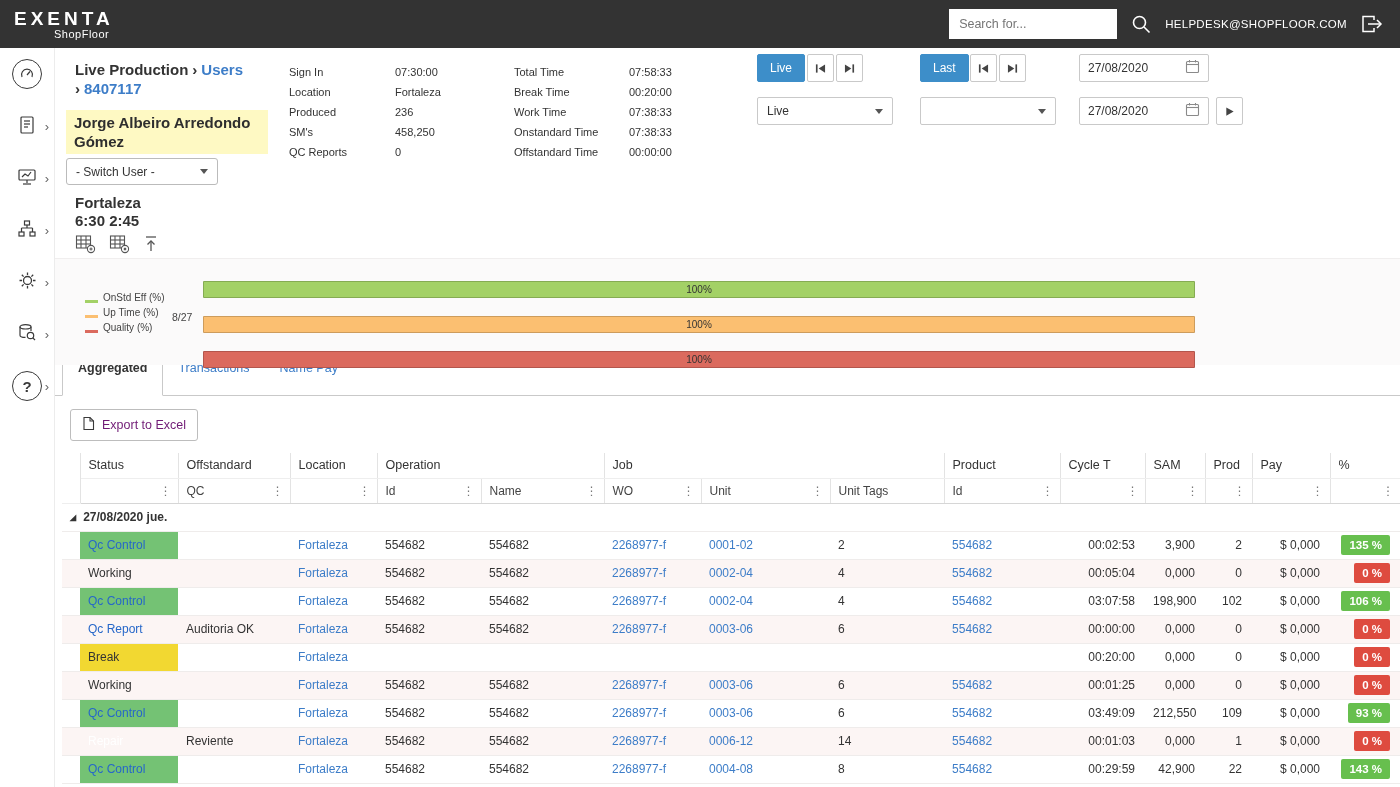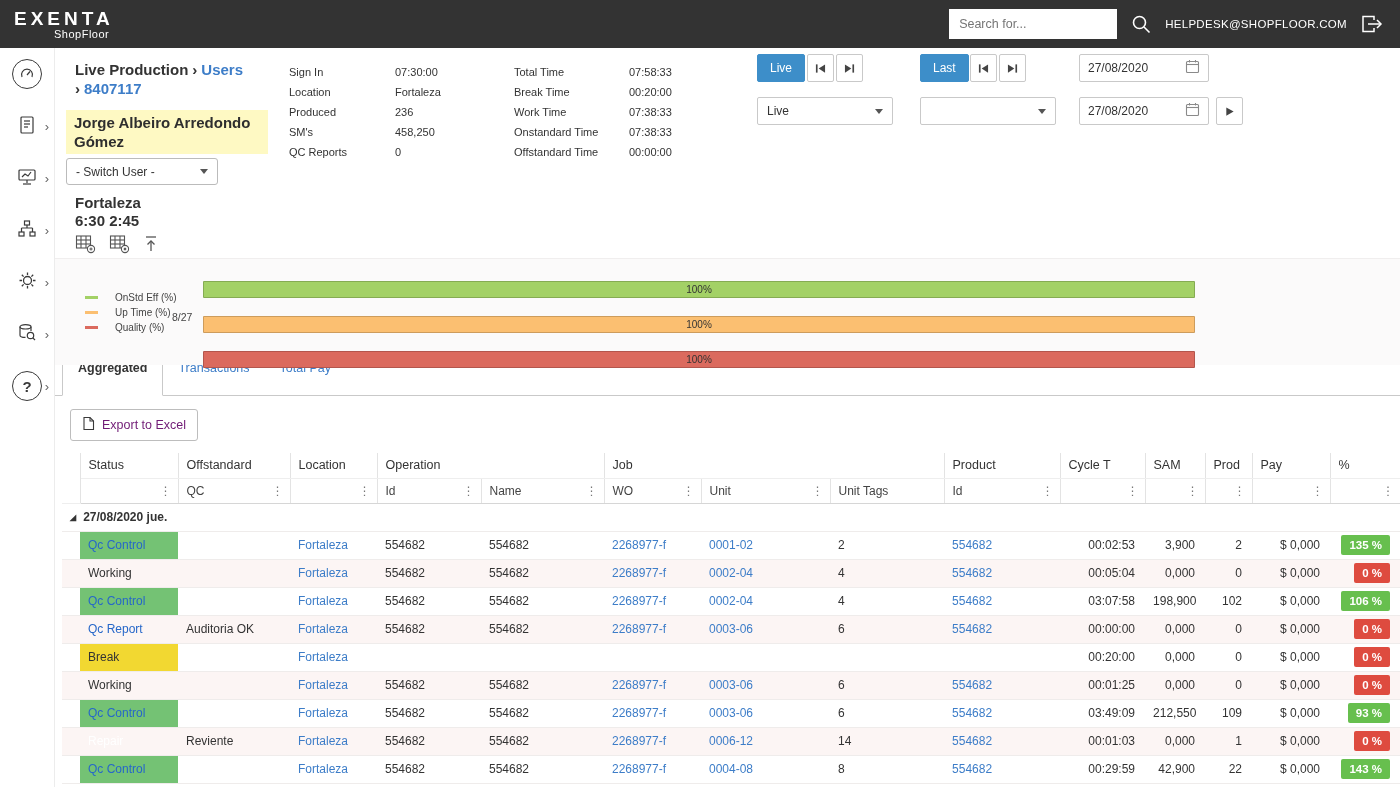--- a/index.html
+++ b/index.html
@@ -48,21 +48,21 @@
   .controls { position:absolute; left:702px; top:6px; width:500px; height:82px; }
   .controls .abs { position:absolute; }
   .btn-blue { background:#3d8ec9; color:#fff; border:1px solid #3d8ec9; height:28px; padding:0 12px; font-size:12px; border-radius:2px; font-family:inherit; cursor:pointer; }
   .btn-icon { background:#fff; border:1px solid #c9c9c9; height:28px; width:27px; border-radius:2px; display:flex; align-items:center; justify-content:center; cursor:pointer; }
   .date-input { display:flex; align-items:center; justify-content:space-between; border:1px solid #c9c9c9; height:28px; width:130px; border-radius:2px; background:#fff; padding:0 8px; font-size:12px; cursor:pointer; }
   .select-box { display:flex; align-items:center; justify-content:space-between; border:1px solid #c9c9c9; height:28px; width:136px; border-radius:2px; background:#fff; padding:0 9px; font-size:12px; cursor:pointer; }
 
   
   .chart { position:relative; height:107px; background:#fbfafa; border-top:1px solid #f0eeee; }
   .legend { position:absolute; left:30px; top:33px; }
-  .legend-item { display:flex; align-items:center; gap:17px; font-size:10px; color:#444; margin-bottom:4px; }
+  .legend-item { display:flex; align-items:flex-end; gap:5px; font-size:10px; color:#444; margin-bottom:4px; }
   .swatch { width:13px; height:3px; display:inline-block; }
   .cat-label { position:absolute; left:117px; top:52px; font-size:10.5px; color:#444; }
   .bars { position:absolute; left:148px; top:22px; width:992px; }
   .bar { height:17px; margin-bottom:18px; border-radius:1px; position:relative; border:1px solid rgba(0,0,0,.18); }
   .bar span { position:absolute; left:0; right:0; top:2px; text-align:center; font-size:10px; color:#333; }
 
   
   .tabbar { display:flex; align-items:flex-end; height:31px; border-bottom:1px solid #c9c9c9; padding-left:7px; background:#fff; }
   .tab { padding:20px 15px; font-size:12.5px; color:#3d7dc8; cursor:pointer; }
   .tab.active { background:#fff; border:1px solid #c9c9c9; border-bottom:1px solid #fff; margin-bottom:-1px; color:#333; font-weight:bold; }
@@ -379,21 +379,21 @@
         </div>
       <div class="bar" style="width: 100%; background: rgb(219, 106, 94);">
           <span>100%</span>
         </div>
     </div>
   </section>
 
   <div class="tabbar">
     <div class="tab active">Aggregated</div>
     <div class="tab">Transactions</div>
-    <div class="tab">Total Pay</div>
+    <div class="tab">Name Pay</div>
   </div>
 
   <div class="toolbar">
     <button class="btn-export">
       <span><svg width="13" height="15" viewBox="0 0 13 15" fill="none" stroke="#3a3a3a" stroke-width="1.1">
             <path d="M2 1.5 h6 l3.5 3.5 v8.5 h-9.5 Z"></path>
             <path d="M8 1.5 V5 h3.5"></path>
           </svg></span>
       <span>Export to Excel</span>
     </button>

